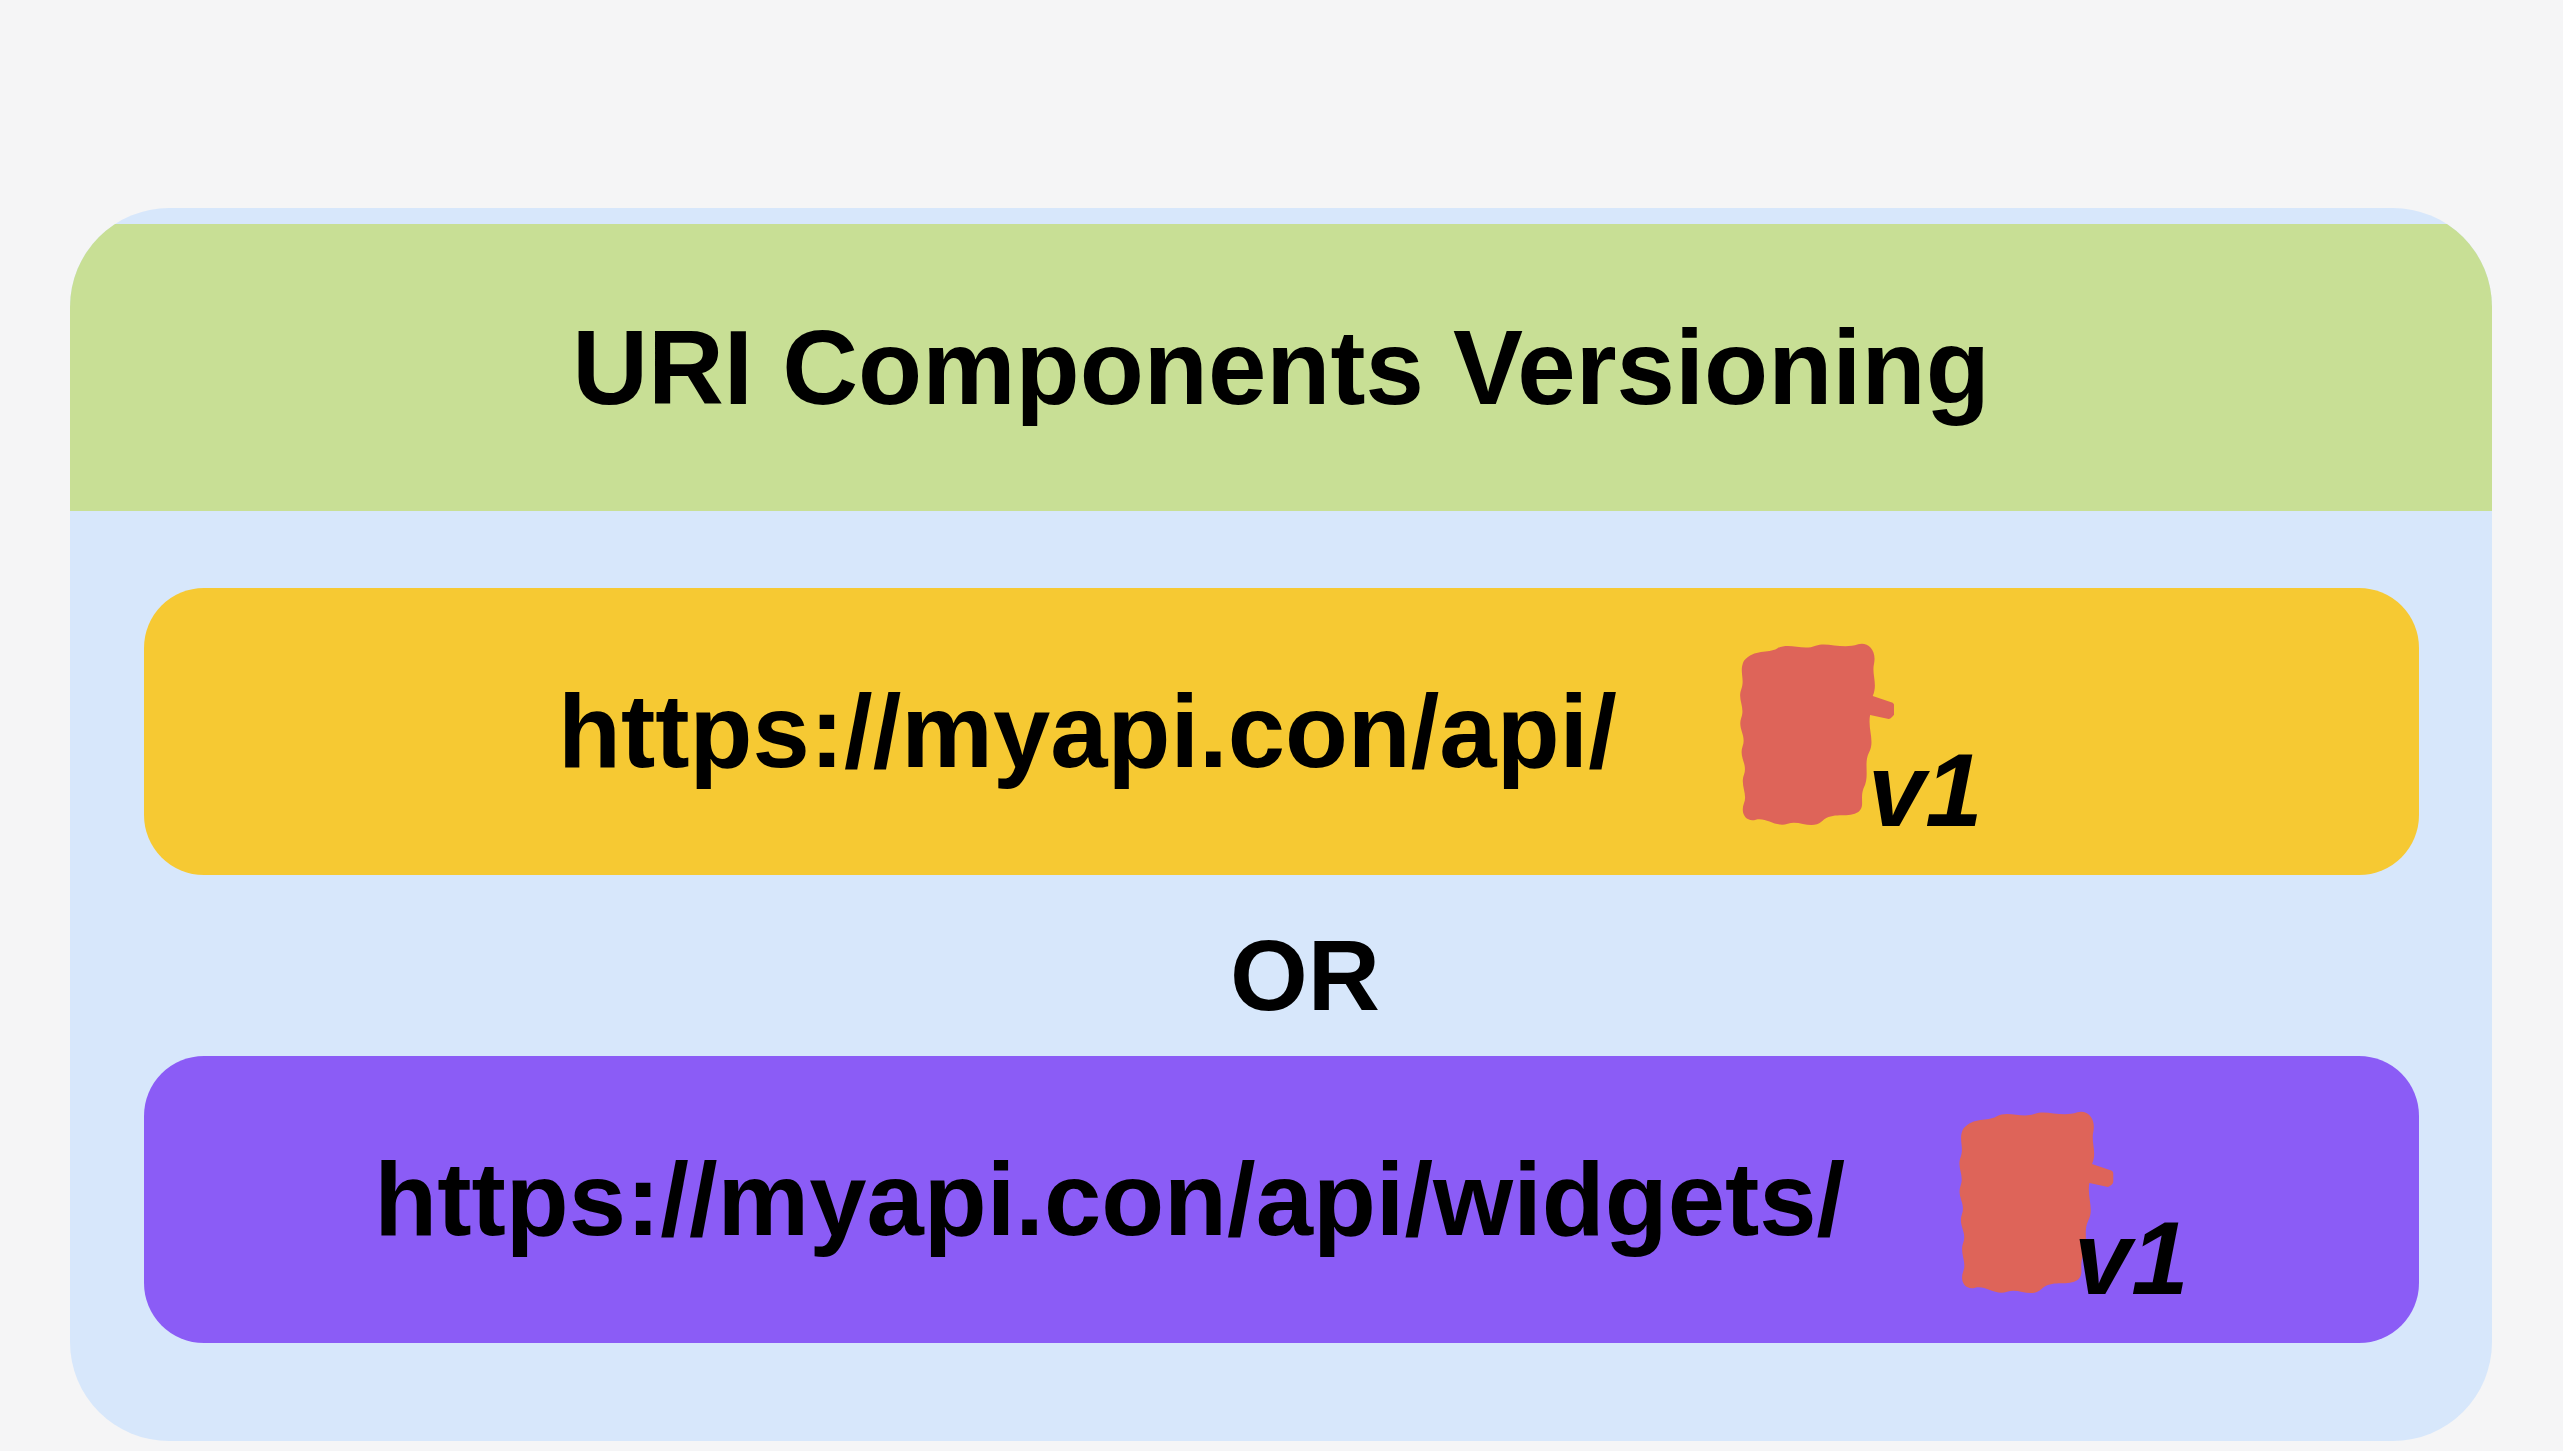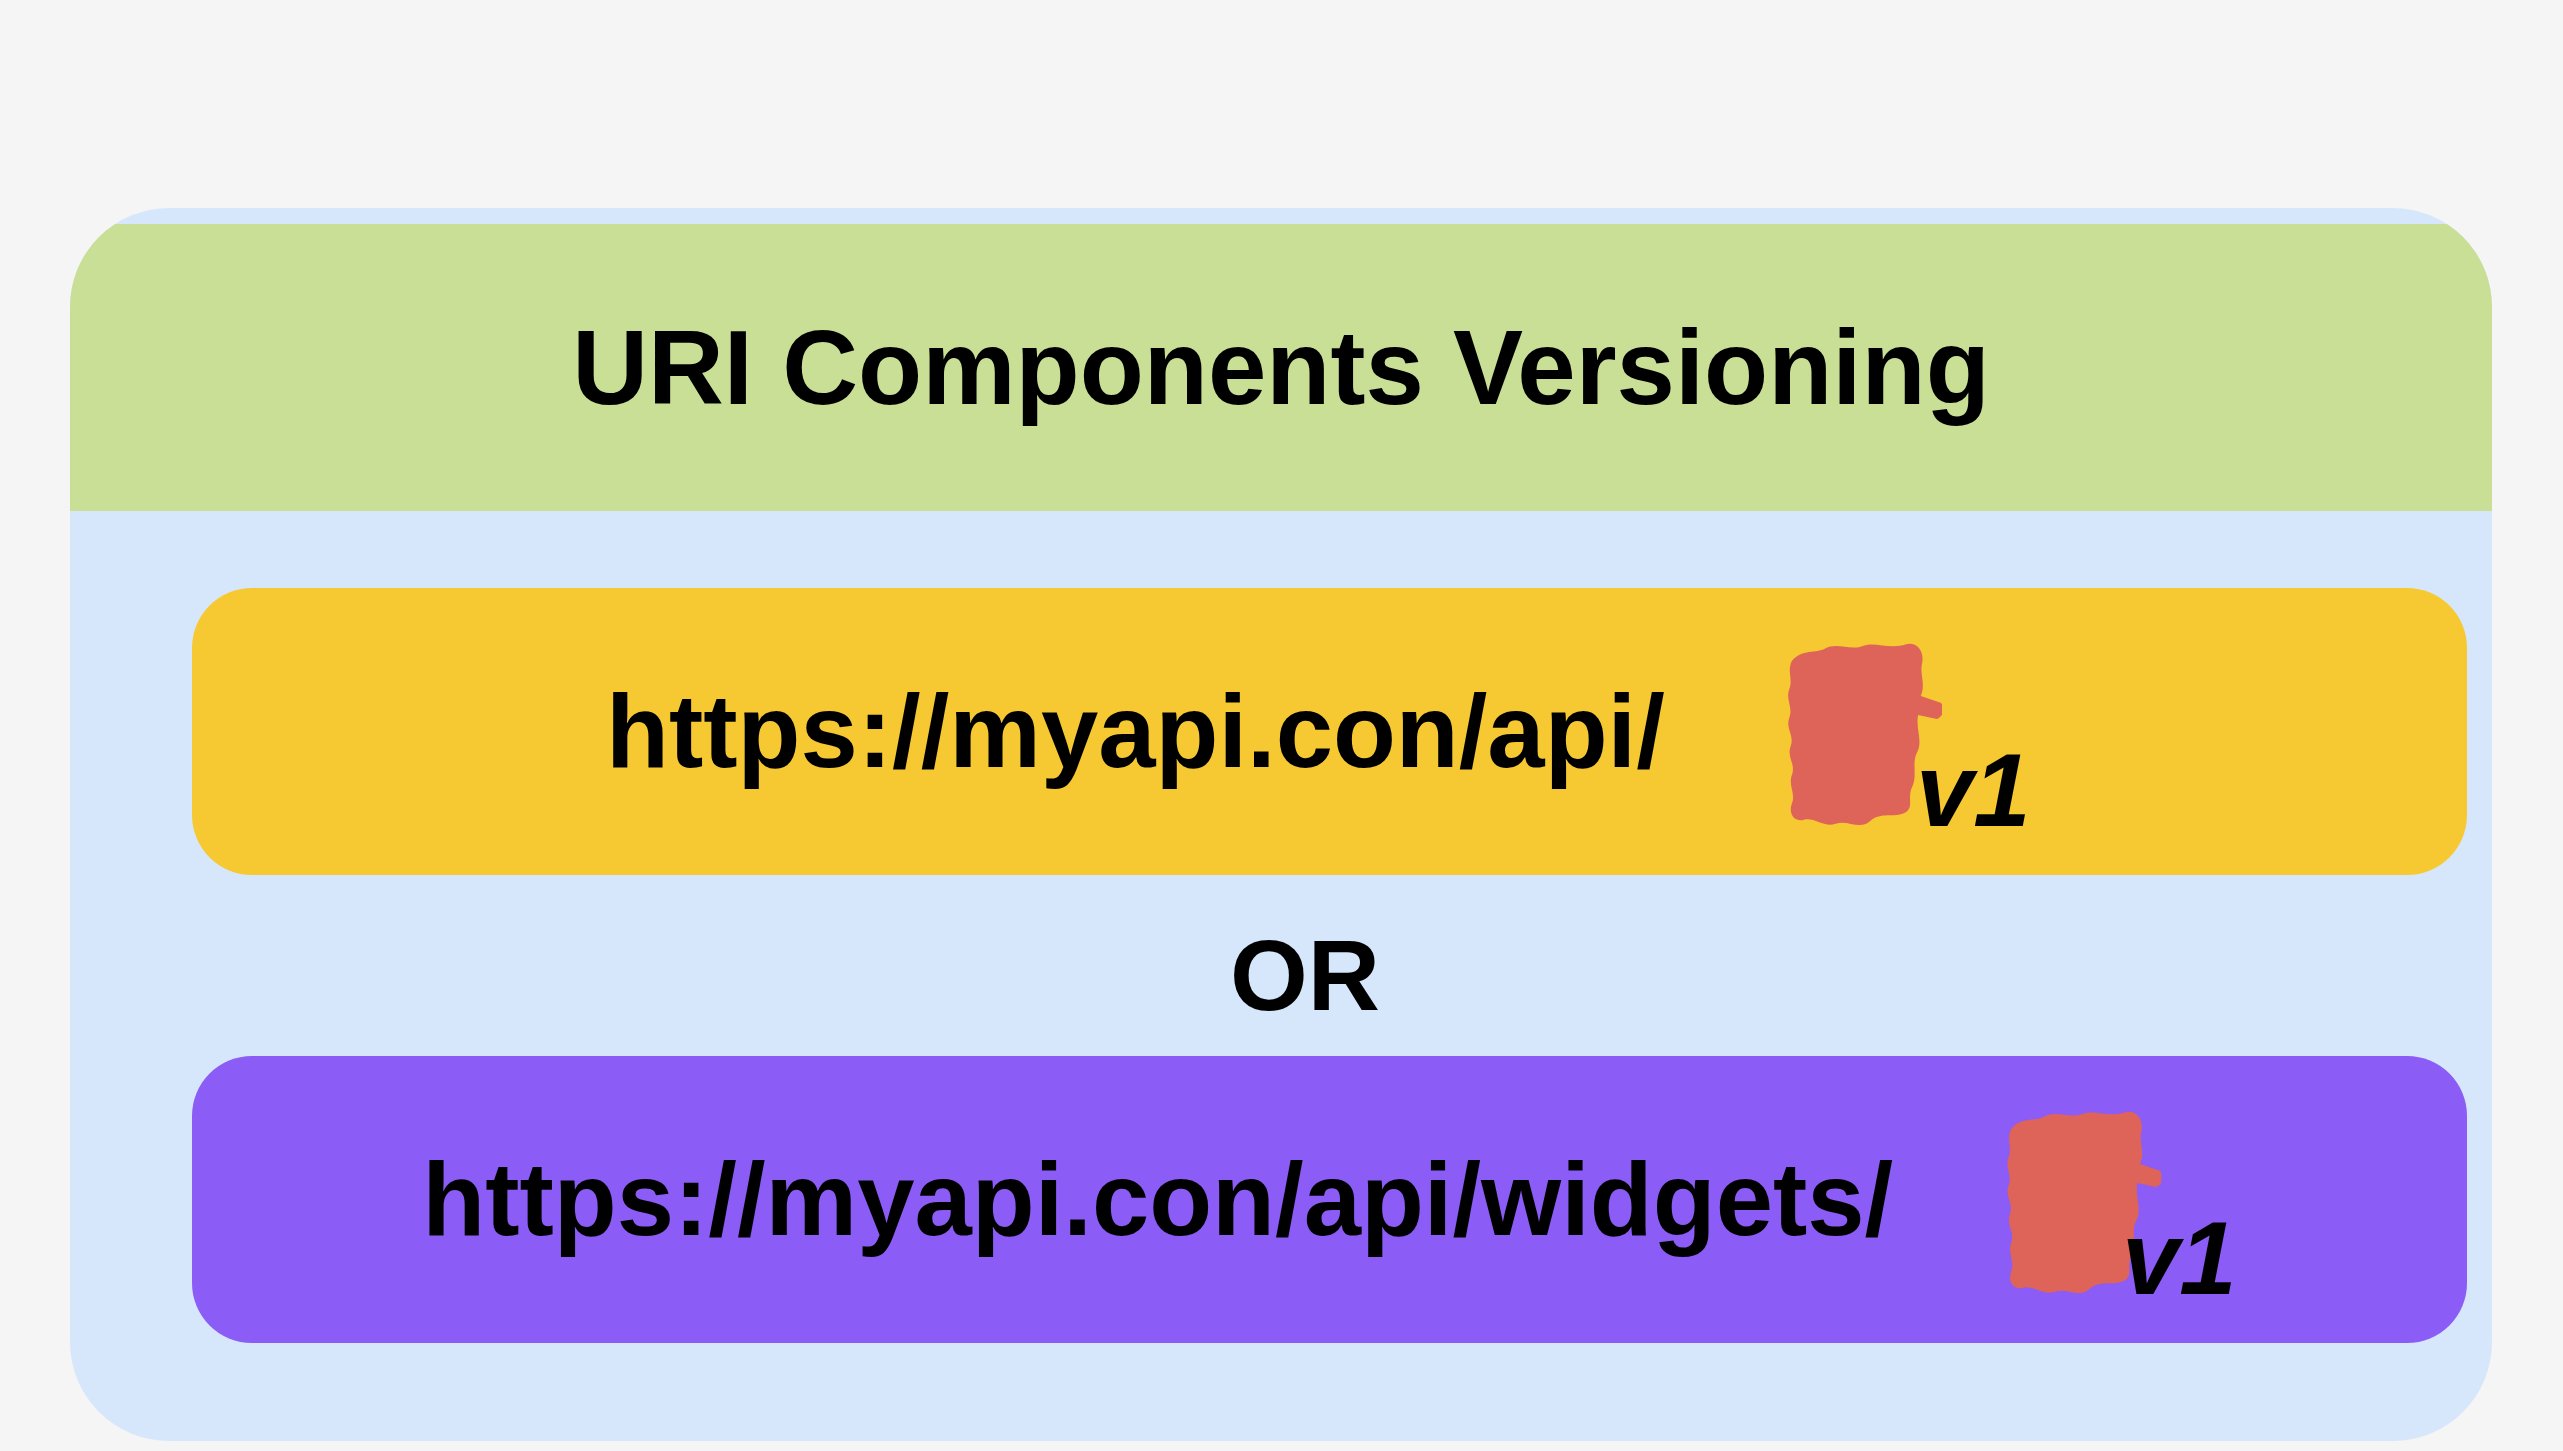--- a/index.html
+++ b/index.html
@@ -44,21 +44,20 @@
     font-size: 105px; font-weight: 700; color: #000000;
     letter-spacing: 0px; white-space: pre;
   }
   .opt-box {
     position: absolute; left: 74px;
     width: 2275px; height: 287px;
     border-radius: 60px;
     display: flex; align-items: center; justify-content: center;
     font-size: 103px; font-weight: 700; color: #000000;
     white-space: pre;
-    margin-left: 48px;
   }
   .opt-yellow { top: 380px; background: #F6C933; }
   .opt-purple { top: 848px; background: #8b5cf6; }
   .or-row {
     position: absolute; left: 0; top: 718px;
     width: 100%; height: 99px;
     display: flex; align-items: center; justify-content: center;
     font-size: 100px; font-weight: 700; color: #000000; margin-left: 24px;
   }
   

